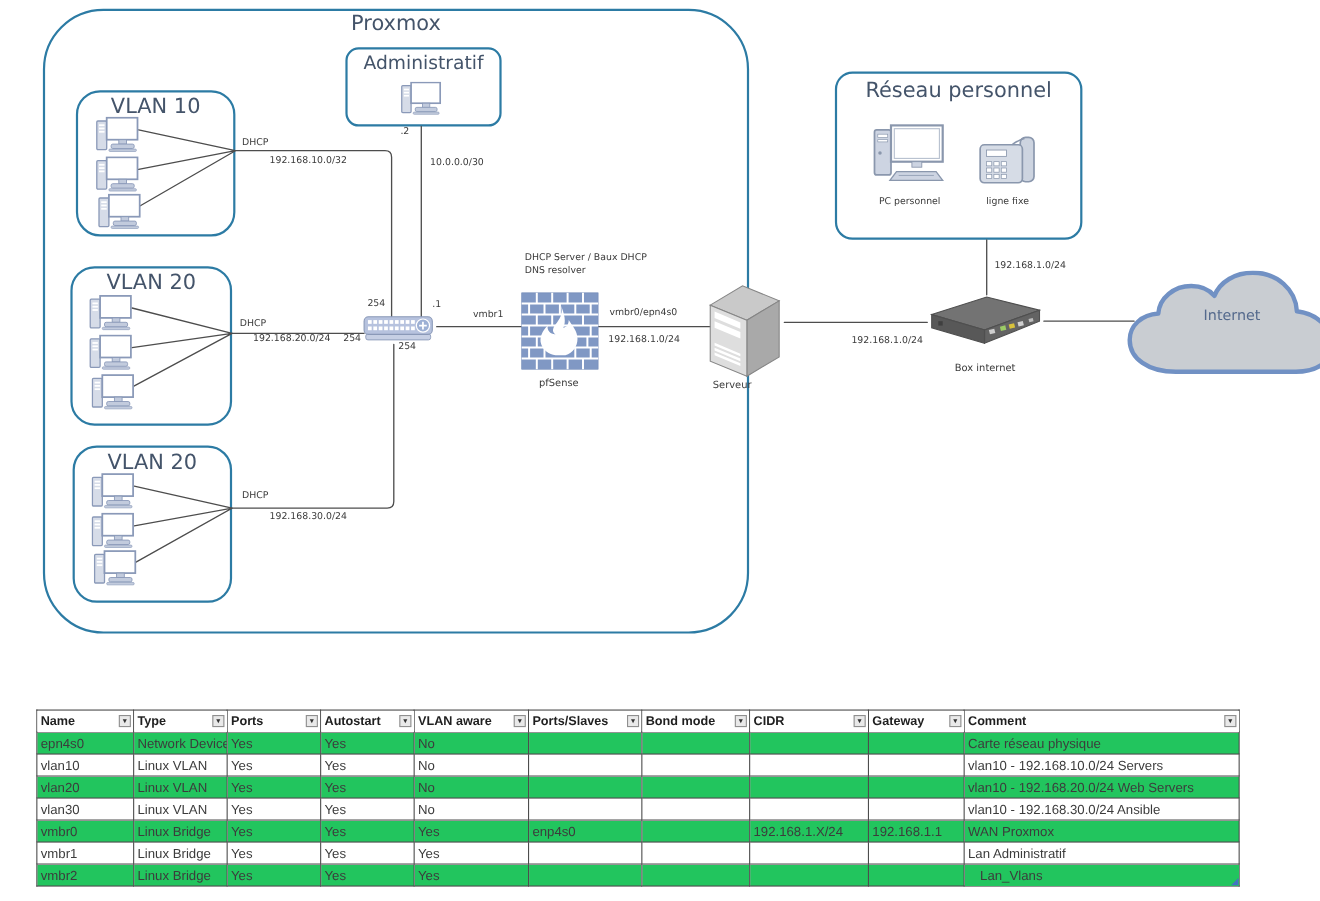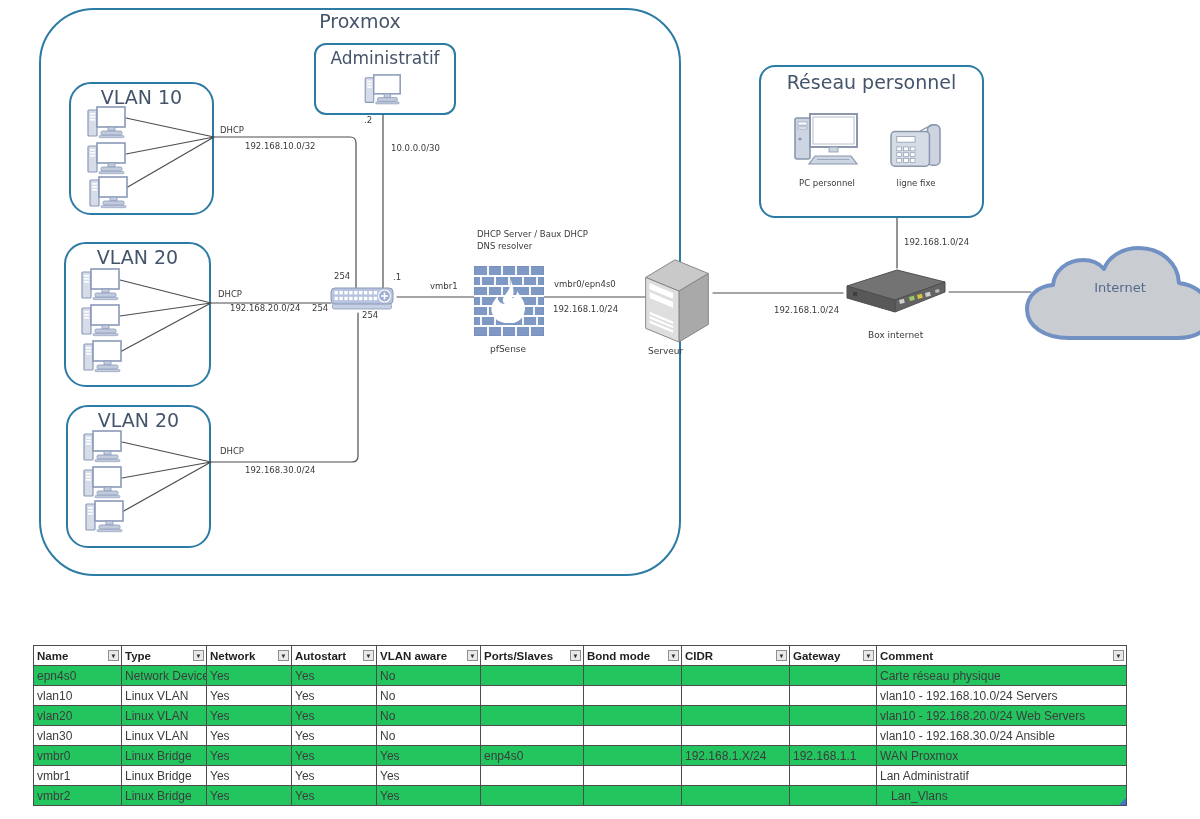--- a/index.html
+++ b/index.html
@@ -311,21 +311,21 @@
         <col style="width:103px">
         <col style="width:98px">
         <col style="width:108px">
       <col style="width:87px">
         <col style="width:250px">
     </colgroup>
     <thead>
         <tr id="nt-head-row">
           <th><span>Name</span><span class="fbtn">▾</span></th>
           <th><span>Type</span><span class="fbtn">▾</span></th>
-          <th><span>Network</span><span class="fbtn">▾</span></th>
+          <th><span>Ports</span><span class="fbtn">▾</span></th>
           <th><span>Autostart</span><span class="fbtn">▾</span></th>
           <th><span>VLAN aware</span><span class="fbtn">▾</span></th>
           <th><span>Ports/Slaves</span><span class="fbtn">▾</span></th>
           <th><span>Bond mode</span><span class="fbtn">▾</span></th>
           <th><span>CIDR</span><span class="fbtn">▾</span></th>
           <th><span>Gateway</span><span class="fbtn">▾</span></th>
           <th><span>Comment</span><span class="fbtn">▾</span></th>
         </tr>
       </thead>
     <tbody id="nt-body">

